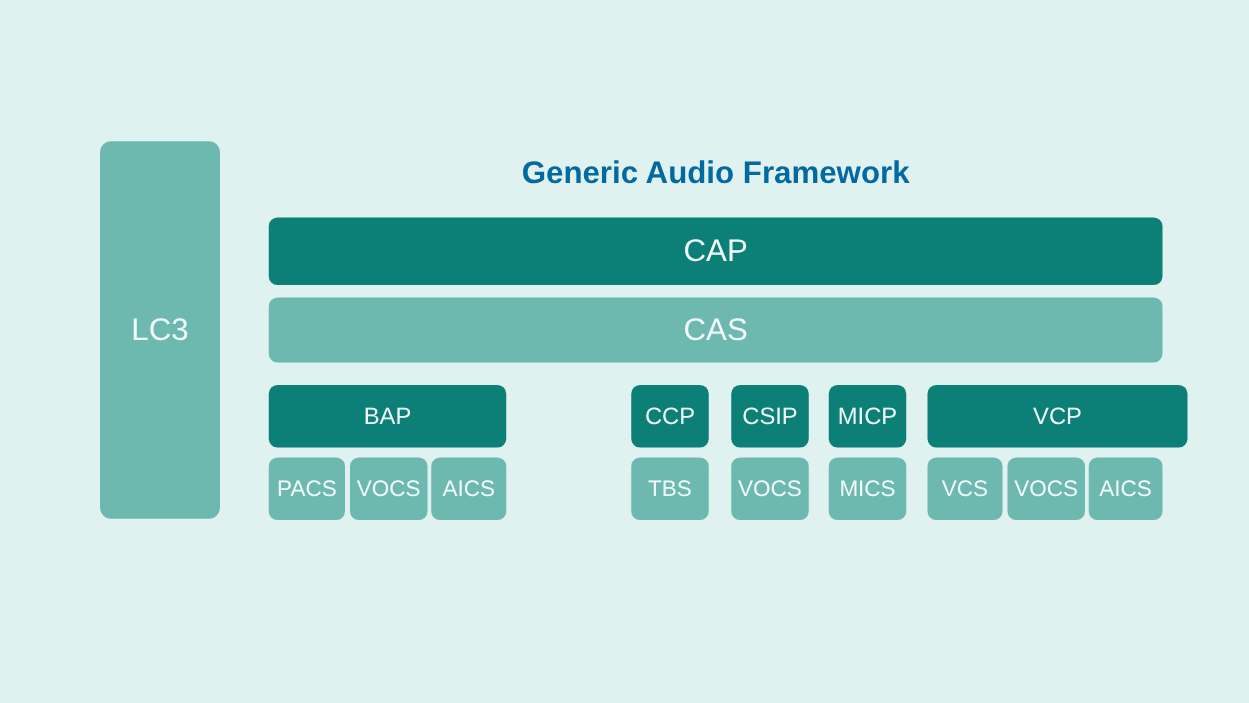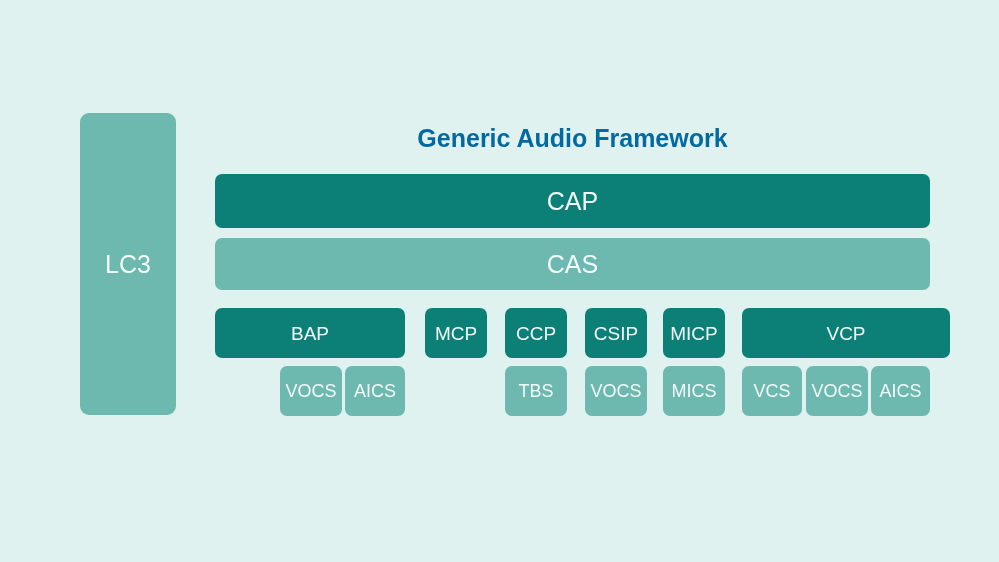--- a/index.html
+++ b/index.html
@@ -114,26 +114,26 @@
 
   <div class="block light" id="lc3">LC3</div>
 
   <div id="framework-title">Generic Audio Framework</div>
 
   <div class="block dark" id="cap">CAP</div>
 
   <div class="block light" id="cas">CAS</div>
 
   <div class="block dark profile w-bap">BAP</div>
-  <div class="block dark profile w-mcp">MCP</div>
   <div class="block dark profile w-ccp">CCP</div>
   <div class="block dark profile w-csip">CSIP</div>
   <div class="block dark profile w-micp">MICP</div>
   <div class="block dark profile w-vcp">VCP</div>
 
+  <div class="block light service s-pacs">PACS</div>
   <div class="block light service s-vocs1">VOCS</div>
   <div class="block light service s-aics1">AICS</div>
   <div class="block light service s-tbs">TBS</div>
   <div class="block light service s-csis">VOCS</div>
   <div class="block light service s-mics">MICS</div>
   <div class="block light service s-vcs">VCS</div>
   <div class="block light service s-vocs2">VOCS</div>
   <div class="block light service s-aics2">AICS</div>
 
 </div>

